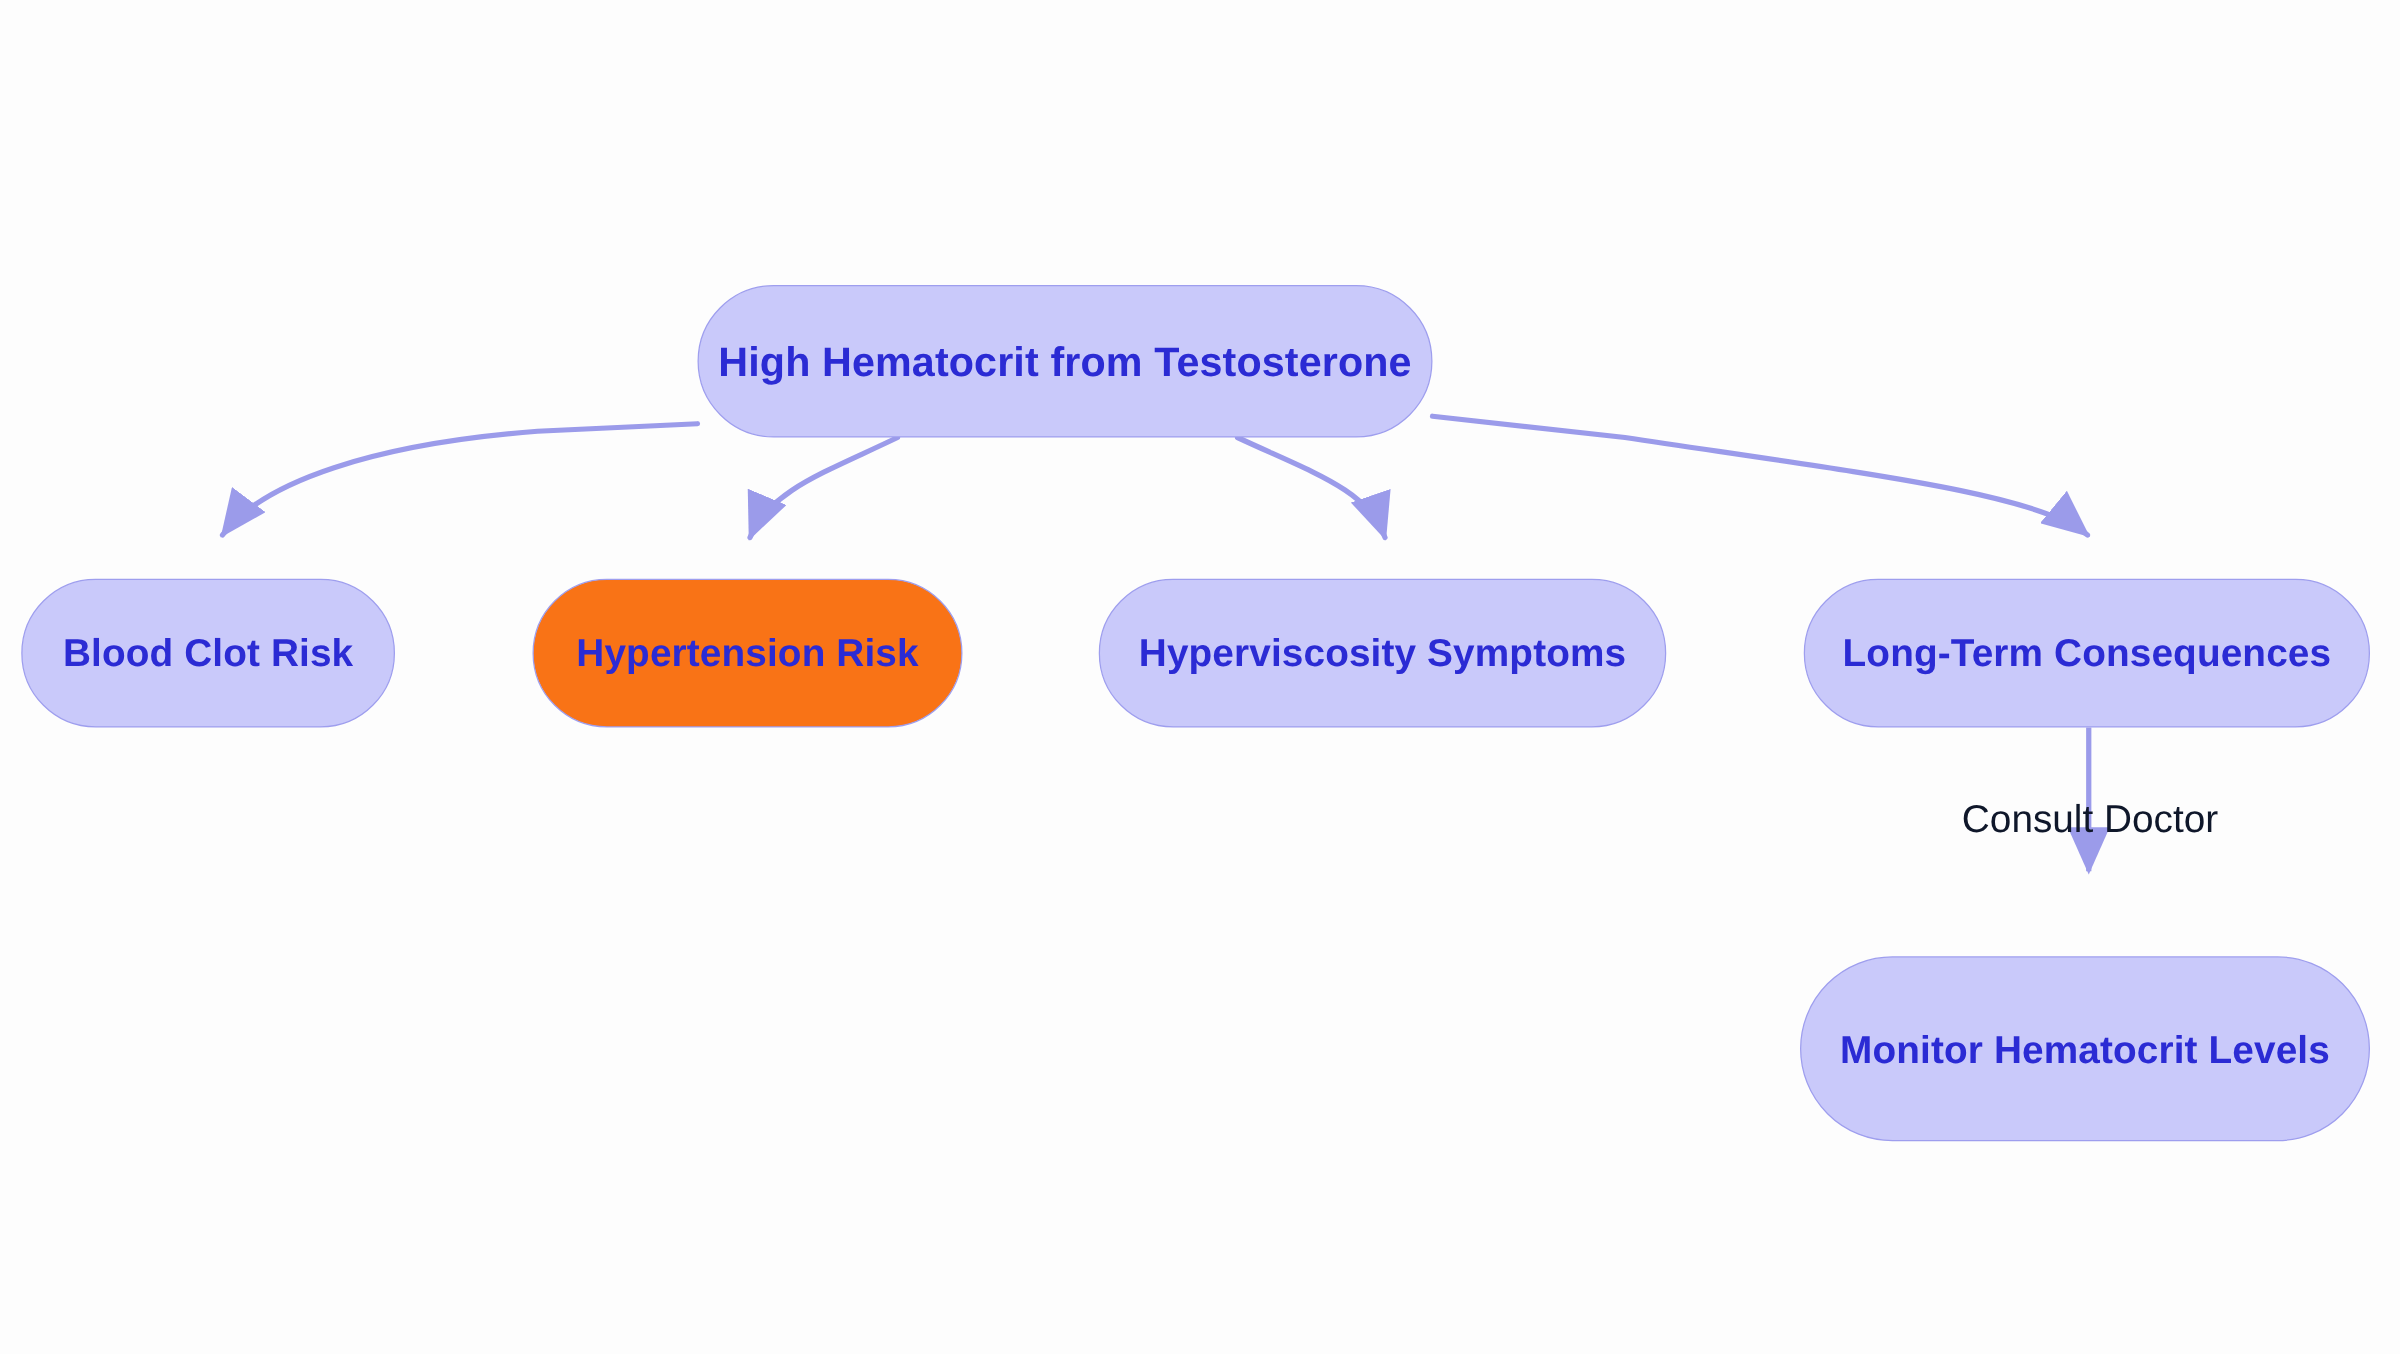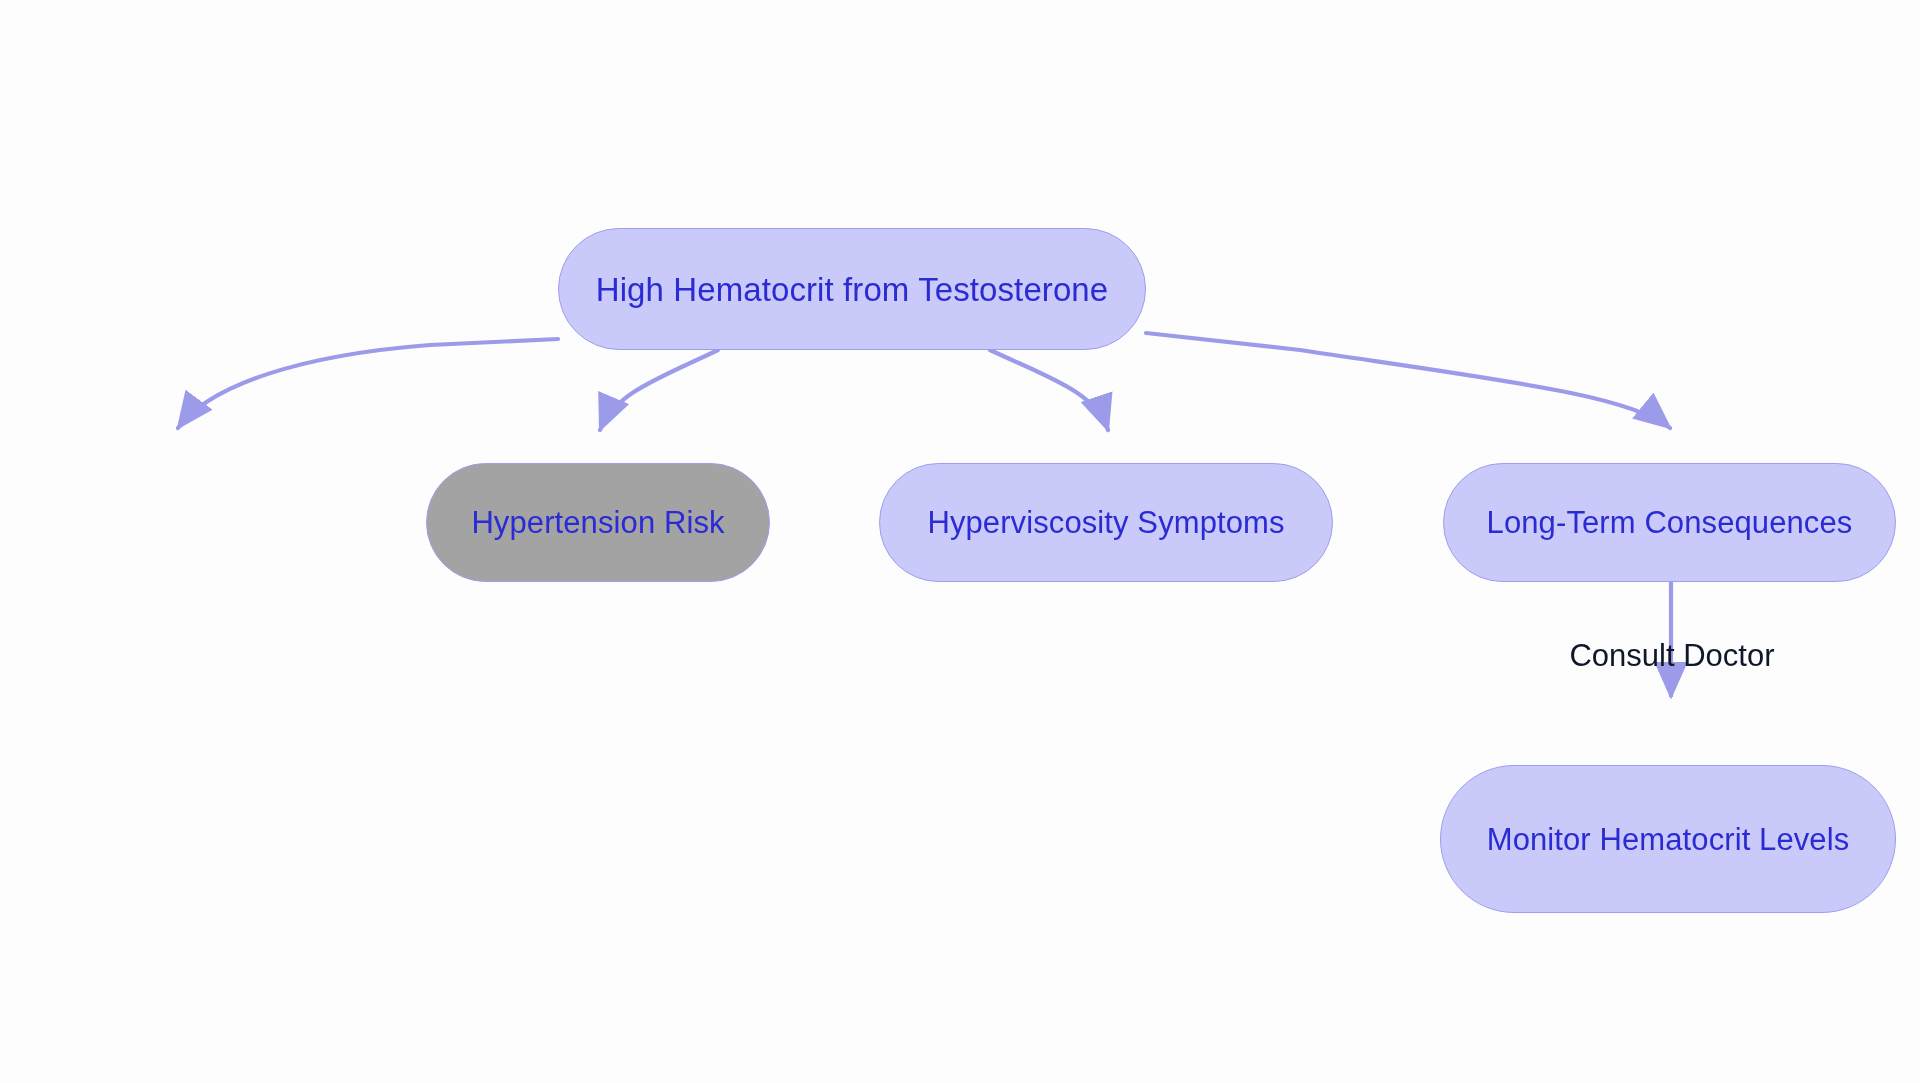--- a/index.html
+++ b/index.html
@@ -38,20 +38,21 @@
     justify-content: center;
     color: #2b2bd4;
     font-family: "Liberation Sans", sans-serif;
     font-weight: 400;
     letter-spacing: 0.1px;
     white-space: nowrap;
   }
   .node-label {
     color: #2b2bd4;
     line-height: 1;
+    font-weight: bold;
   }
   .edge-label {
     position: absolute;
     color: #2b2bd4;
     font-family: "Liberation Sans", sans-serif;
     font-weight: 400;
     white-space: nowrap;
     transform: translate(-50%, -50%);
     line-height: 1;
     background: transparent;
@@ -77,22 +78,25 @@
 
     <path d="M 1146,333 L 1300,350 C 1500,380 1630,395 1670,428" fill="none" stroke="#9b9bea" stroke-width="4.2" stroke-linecap="round" marker-end="url(#arrowhead)"></path>
 
     <path d="M 1671,582 L 1671,697" fill="none" stroke="#9b9bea" stroke-width="4.2" stroke-linecap="butt" marker-end="url(#arrowhead)"></path>
   </svg>
 
   <div class="node" id="node-root" style="left: 558px; top: 228px; width: 588px; height: 122px; background: rgb(201, 201, 250); border-color: rgb(158, 158, 238); color: rgb(43, 43, 212); font-size: 33px;">
     <span class="node-label">High Hematocrit from Testosterone</span>
   </div>
 
+  <div class="node" id="node-blood_clot" style="left: 17px; top: 463px; width: 299px; height: 119px; background: rgb(201, 201, 250); border-color: rgb(158, 158, 238); color: rgb(43, 43, 212); font-size: 31px;">
+    <span class="node-label">Blood Clot Risk</span>
+  </div>
 
-  <div class="node" id="node-hypertension" style="left: 426px; top: 463px; width: 344px; height: 119px; background: #a3a3a3; border-color: rgb(158, 158, 238); color: rgb(43, 43, 212); font-size: 31px;">
+  <div class="node" id="node-hypertension" style="left: 426px; top: 463px; width: 344px; height: 119px; background: #f97316; border-color: rgb(158, 158, 238); color: rgb(43, 43, 212); font-size: 31px;">
     <span class="node-label">Hypertension Risk</span>
   </div>
 
   <div class="node" id="node-long_term" style="left: 1443px; top: 463px; width: 453px; height: 119px; background: rgb(201, 201, 250); border-color: rgb(158, 158, 238); color: rgb(43, 43, 212); font-size: 31px;">
     <span class="node-label">Long-Term Consequences</span>
   </div>
 
   <div class="node" id="node-hyperviscosity" style="left: 879px; top: 463px; width: 454px; height: 119px; background: rgb(201, 201, 250); border-color: rgb(158, 158, 238); color: rgb(43, 43, 212); font-size: 31px;">
     <span class="node-label">Hyperviscosity Symptoms</span>
   </div>

